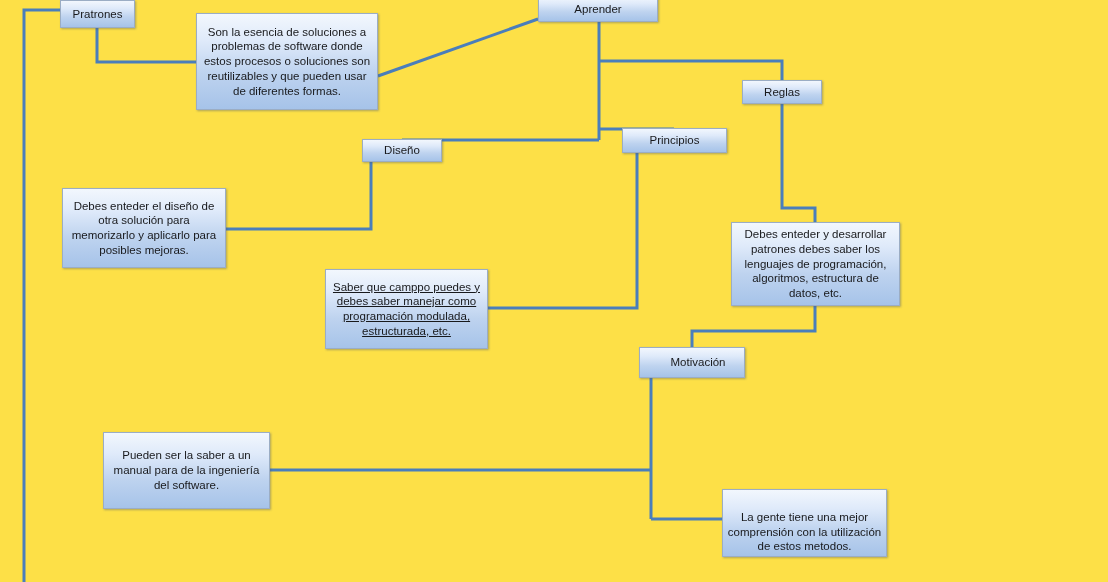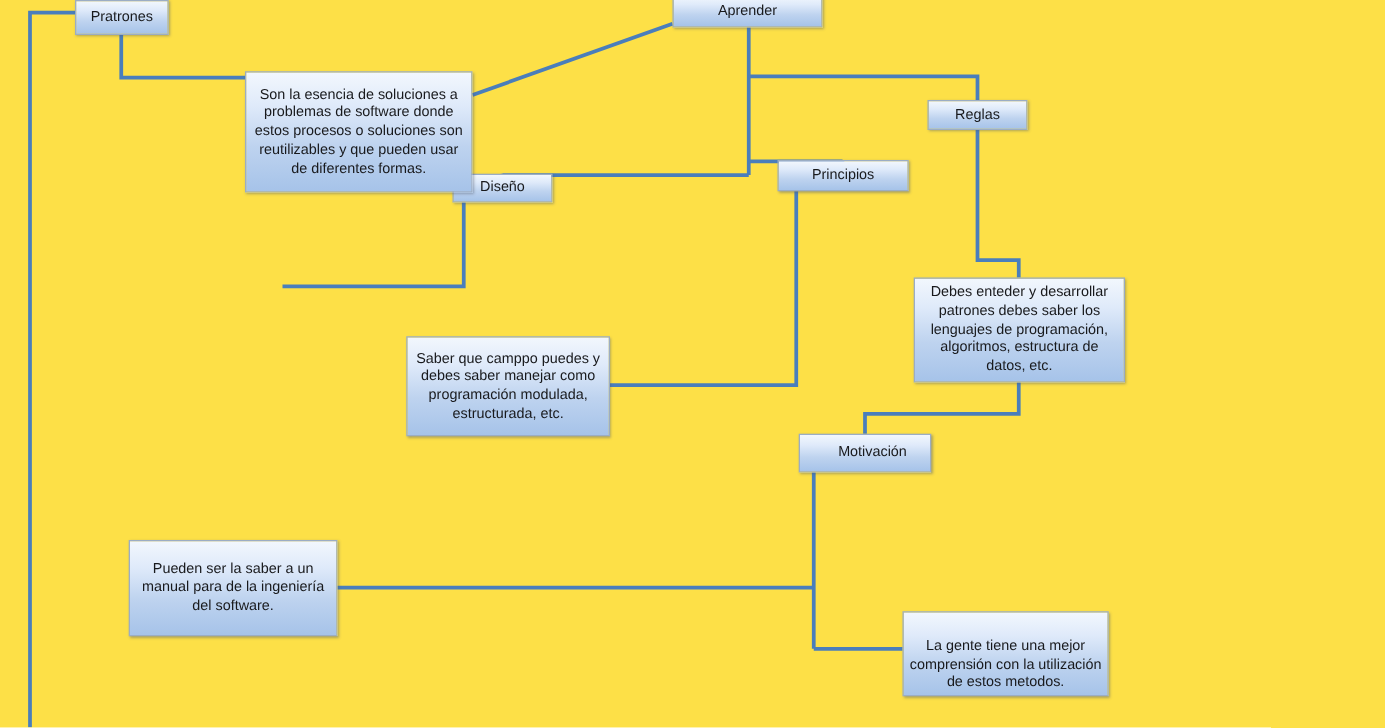--- a/index.html
+++ b/index.html
@@ -82,26 +82,29 @@
   </div>
 
   <div class="node n-small" style="left:362px;top:139px;width:80px;height:23px;">
     <span class="lbl">Diseño</span>
   </div>
 
   <div class="node n-small" style="left:639px;top:347px;width:106px;height:31px;padding-left:16px;">
     <span class="lbl">Motivación</span>
   </div>
 
-  <div class="node n-note" style="left:196px;top:13px;width:182px;height:97px;margin-top:44px;">
+  <div class="node n-note" style="left:196px;top:13px;width:182px;height:97px;">
     <span class="lbl">Son la esencia de soluciones a problemas de software donde estos procesos o soluciones son reutilizables y que pueden usar de diferentes formas.</span>
   </div>
 
+  <div class="node n-note" style="left:62px;top:188px;width:164px;height:80px;">
+    <span class="lbl">Debes enteder el diseño de otra solución para memorizarlo y aplicarlo para posibles mejoras.</span>
+  </div>
 
-  <div class="node n-note" style="left:325px;top:269px;width:163px;height:80px;">
+  <div class="node n-note" style="left:325px;top:269px;width:163px;height:80px;text-decoration:underline;">
     <span class="lbl">Saber que camppo puedes y debes saber manejar como programación modulada, estructurada, etc.</span>
   </div>
 
   <div class="node n-note" style="left:731px;top:222px;width:169px;height:84px;">
     <span class="lbl">Debes enteder y desarrollar patrones debes saber los lenguajes de programación, algoritmos, estructura de datos, etc.</span>
   </div>
 
   <div class="node n-note" style="left:103px;top:432px;width:167px;height:77px;">
     <span class="lbl">Pueden ser la saber a un manual para de la ingeniería del software.</span>
   </div>

